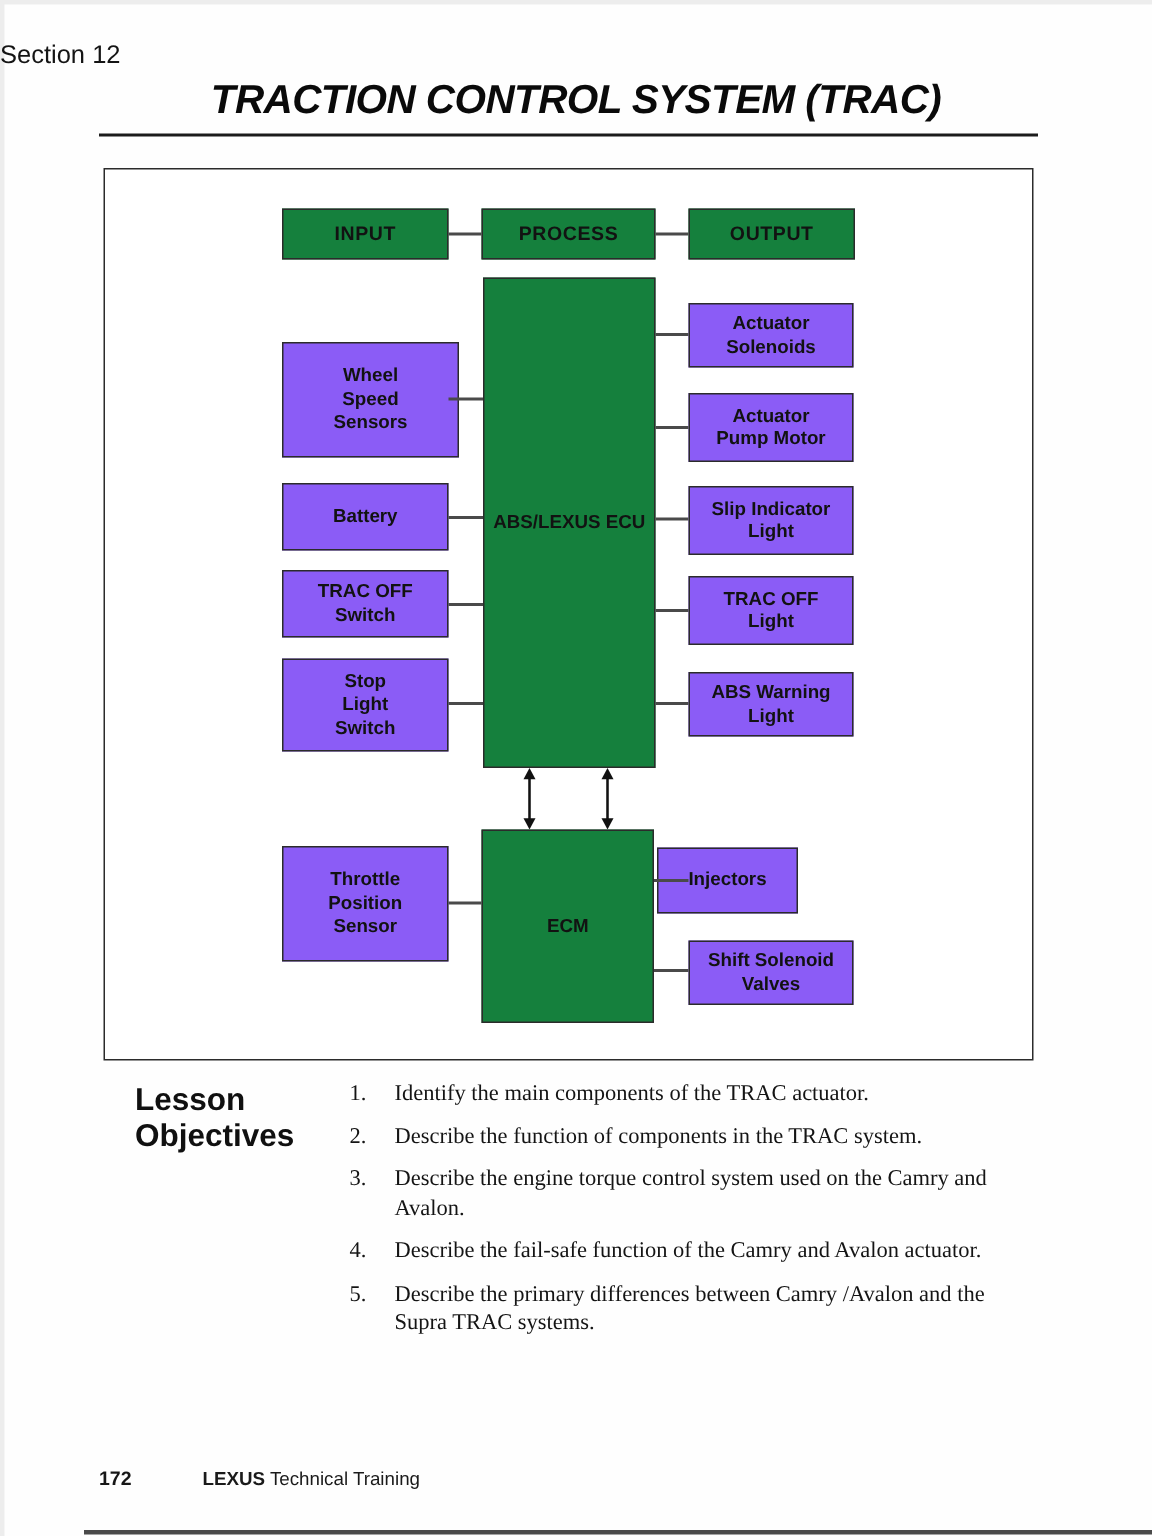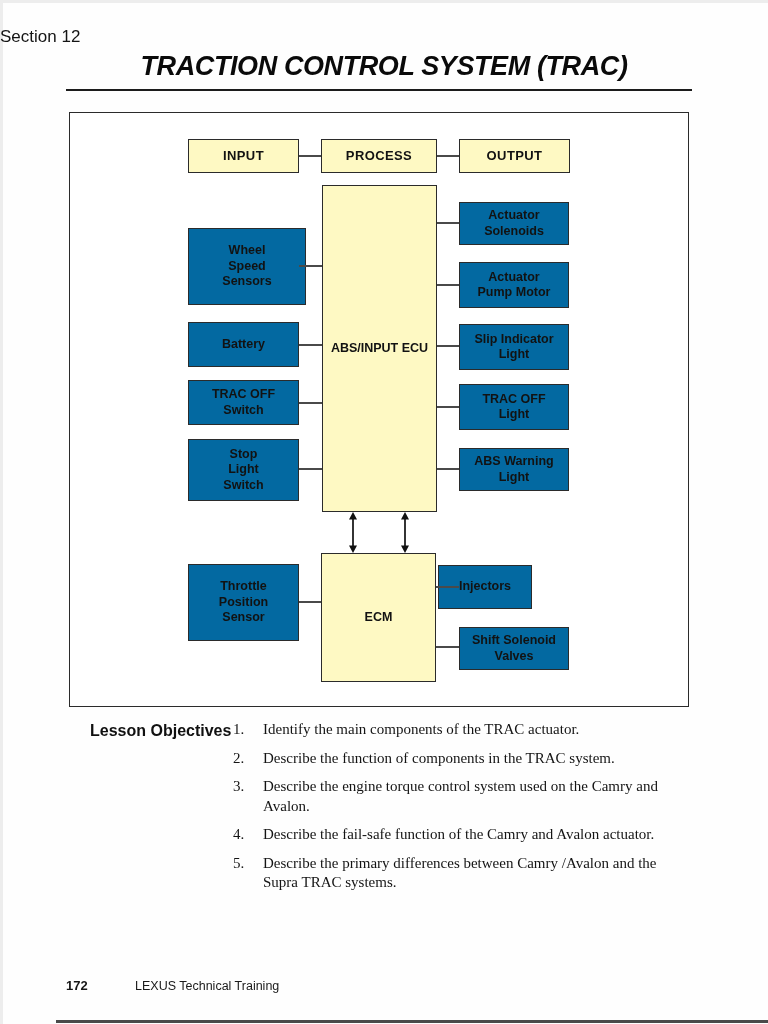--- a/index.html
+++ b/index.html
@@ -16,41 +16,41 @@
   .section-label { position:absolute; left:0; top:27px; width:628px; 
                    font-size:17px; color:#141414; }
   .page-title { position:absolute; left:0; top:51px; width:768px; text-align:center;
                 font-size:27px; font-weight:bold; letter-spacing:-0.4px; color:#0a0a0a;font-style:italic; }
   .title-rule { position:absolute; left:66px; top:89px; width:626px; height:2px; background:#1c1c1c; }
 
   
   .diagram { position:absolute; left:69px; top:112px; width:620px; height:595px;
              border:1.5px solid #2b2b2b; background:#ffffff; }
   .dbox { position:absolute; display:flex; align-items:center; justify-content:center;
-          text-align:center; border:1.5px solid #2b2b2b; background:#0369a1;
+          text-align:center; border:1.5px solid #2b2b2b; background:#8b5cf6;
           font-weight:bold; font-size:12.5px; line-height:15.5px; white-space:pre-line;
           color:#121212; }
-  .dbox.gray { background:#fef9c3; }
+  .dbox.gray { background:#15803d; }
   .dbox.flow { letter-spacing:0.4px; font-size:13px; }
   .hline { position:absolute; height:2px; background:#4a4a4a; }
   .varrow { position:absolute; top:399px; }
 
   
   .objectives { position:absolute; left:90px; top:720px; display:flex; }
-  .obj-label { width:143px; flex:none; font-weight:bold; font-size:16px; color:#101010; padding-top:2px; }
+  .obj-label { width:143px; flex:none; font-weight:bold; font-size:21px; color:#101010; padding-top:2px; }
   .obj-list { width:447px; font-family:"Liberation Serif",serif; font-size:15px;
               line-height:19.5px; color:#141414; }
   .obj-item { display:flex; margin-bottom:9px; }
   .obj-num { width:30px; flex:none; }
   .obj-text { flex:1; white-space:pre-line; }
 
   
   .footer-pagenum { position:absolute; left:66px; top:978px; font-size:13px; font-weight:bold; color:#161616; }
   .footer-brand { position:absolute; left:135px; top:979px; font-size:12.5px; color:#1a1a1a; }
-  .footer-brand .b { font-weight:normal; }
+  .footer-brand .b { font-weight:bold; }
 </style>
 </head>
 <body>
 
 <div class="page">
 
   <div class="edge-top"></div>
   <div class="edge-left"></div>
   <div class="edge-bottom"></div>
 
@@ -59,21 +59,21 @@
   <div class="title-rule"></div>
 
   <div class="diagram">
 
     <div class="dbox gray flow" style="left:118px;top:26px;width:111px;height:34px">INPUT</div>
     <div class="dbox gray flow" style="left:251px;top:26px;width:116px;height:34px">PROCESS</div>
     <div class="dbox gray flow" style="left:389px;top:26px;width:111px;height:34px">OUTPUT</div>
     <div class="hline" style="left:229px;top:42px;width:22px"></div>
     <div class="hline" style="left:367px;top:42px;width:22px"></div>
 
-    <div class="dbox gray" style="left:252px;top:72px;width:115px;height:327px">ABS/INPUT ECU</div>
+    <div class="dbox gray" style="left:252px;top:72px;width:115px;height:327px">ABS/LEXUS ECU</div>
     <div class="dbox gray" style="left:251px;top:440px;width:115px;height:129px">ECM</div>
 
     <svg class="varrow" style="left:277px" width="12" height="41" viewBox="0 0 12 41">
       <line x1="6" y1="5" x2="6" y2="36" stroke="#111111" stroke-width="1.7"></line>
       <polygon points="6,0 2,7.5 10,7.5" fill="#111111"></polygon>
       <polygon points="6,41 2,33.5 10,33.5" fill="#111111"></polygon>
     </svg>
     <svg class="varrow" style="left:329px" width="12" height="41" viewBox="0 0 12 41">
       <line x1="6" y1="5" x2="6" y2="36" stroke="#111111" stroke-width="1.7"></line>
       <polygon points="6,0 2,7.5 10,7.5" fill="#111111"></polygon>

